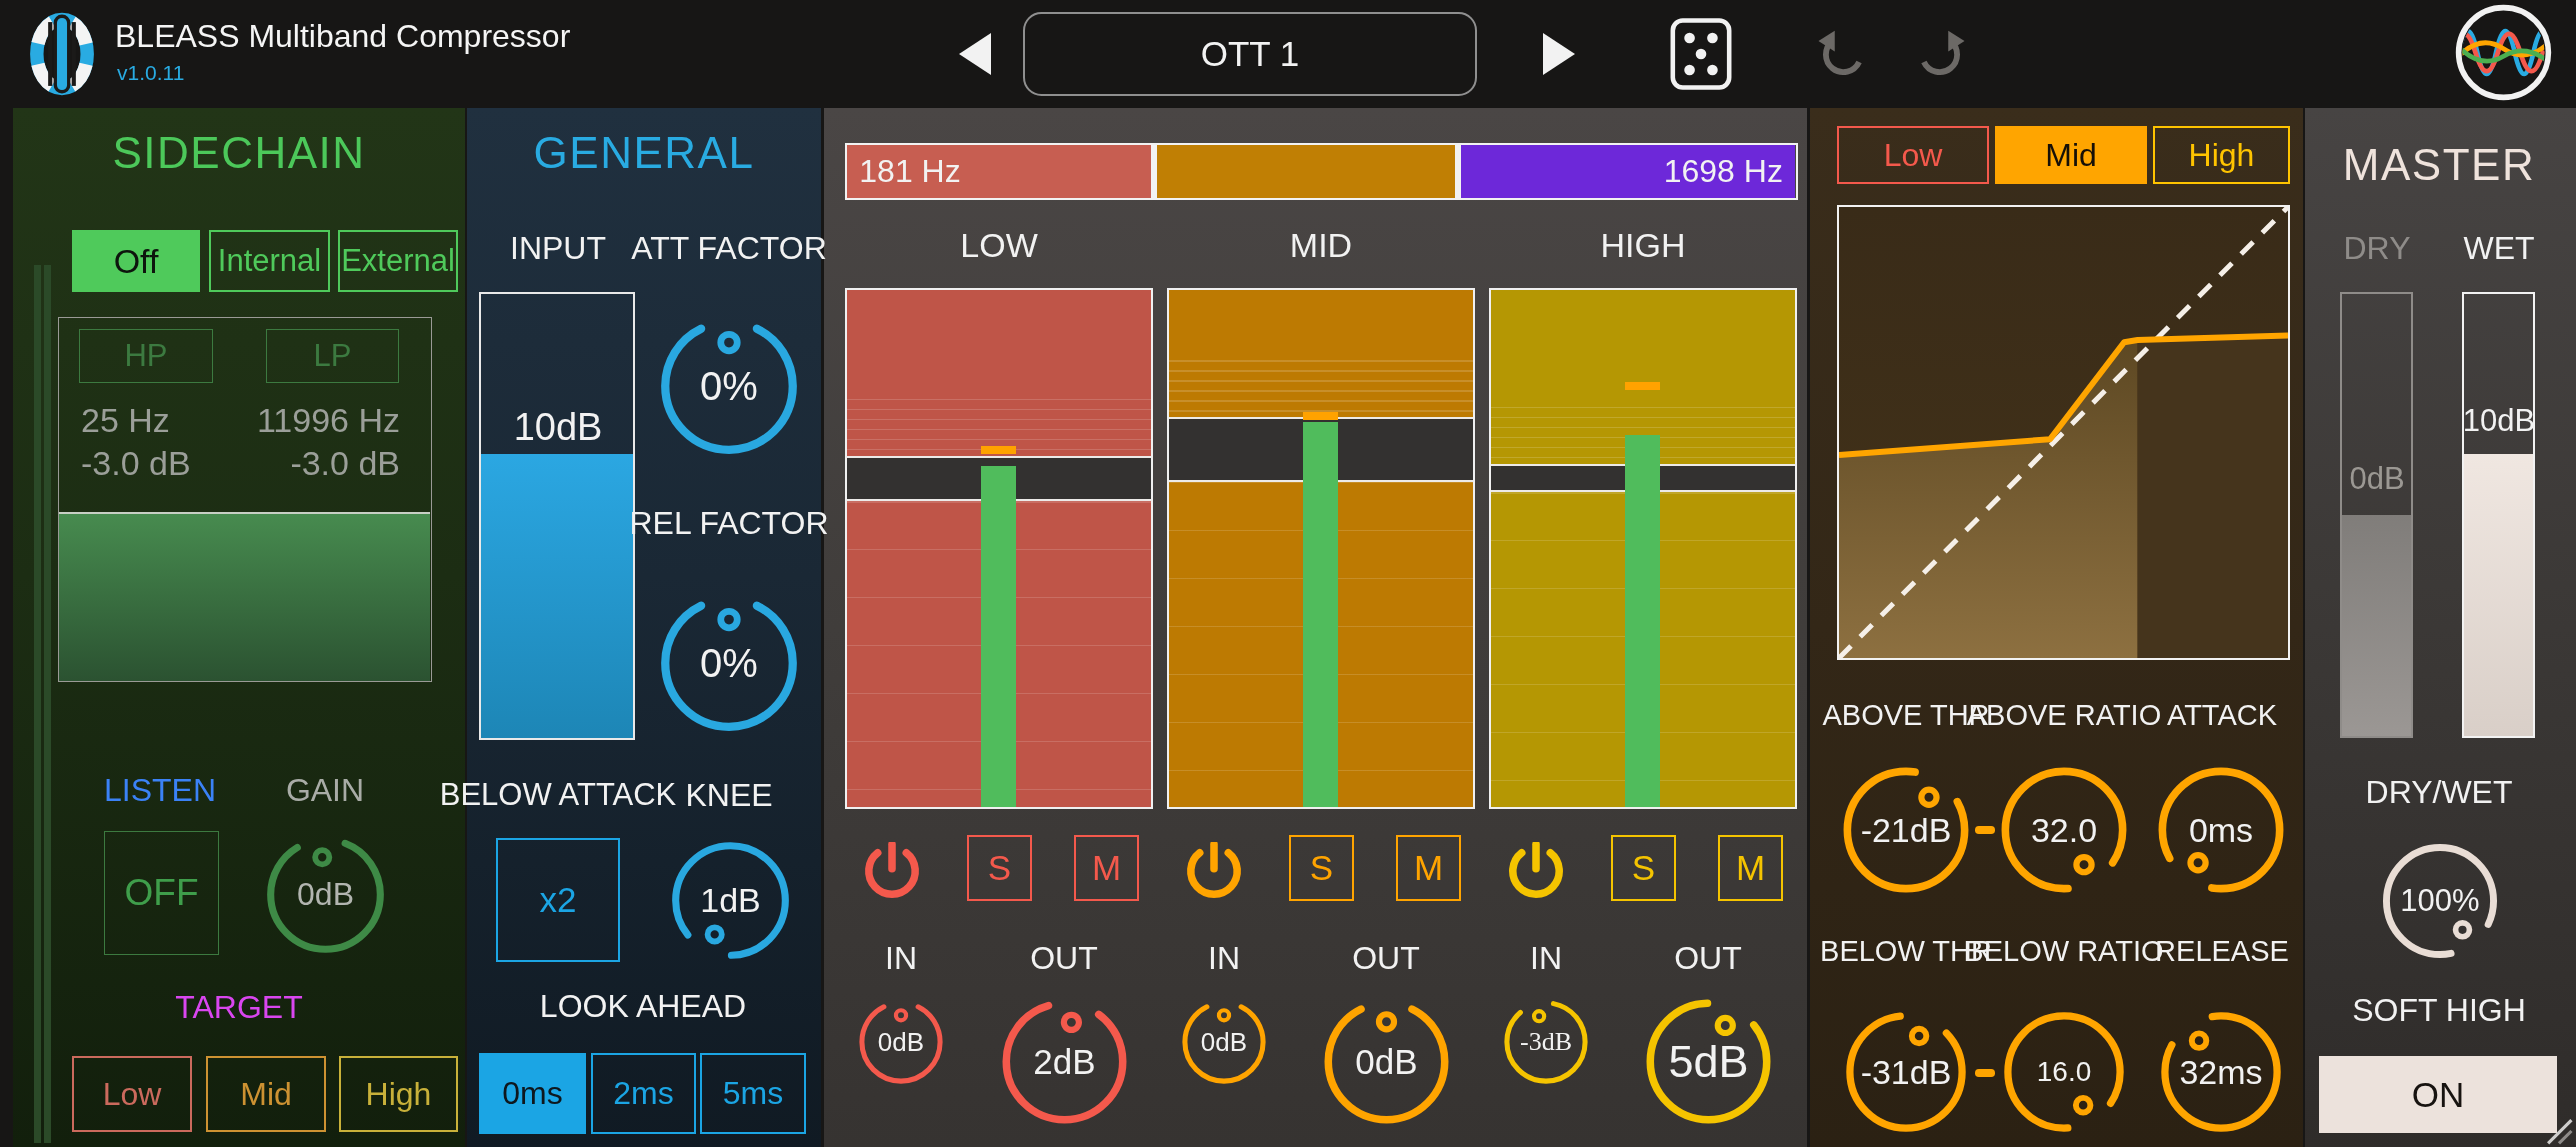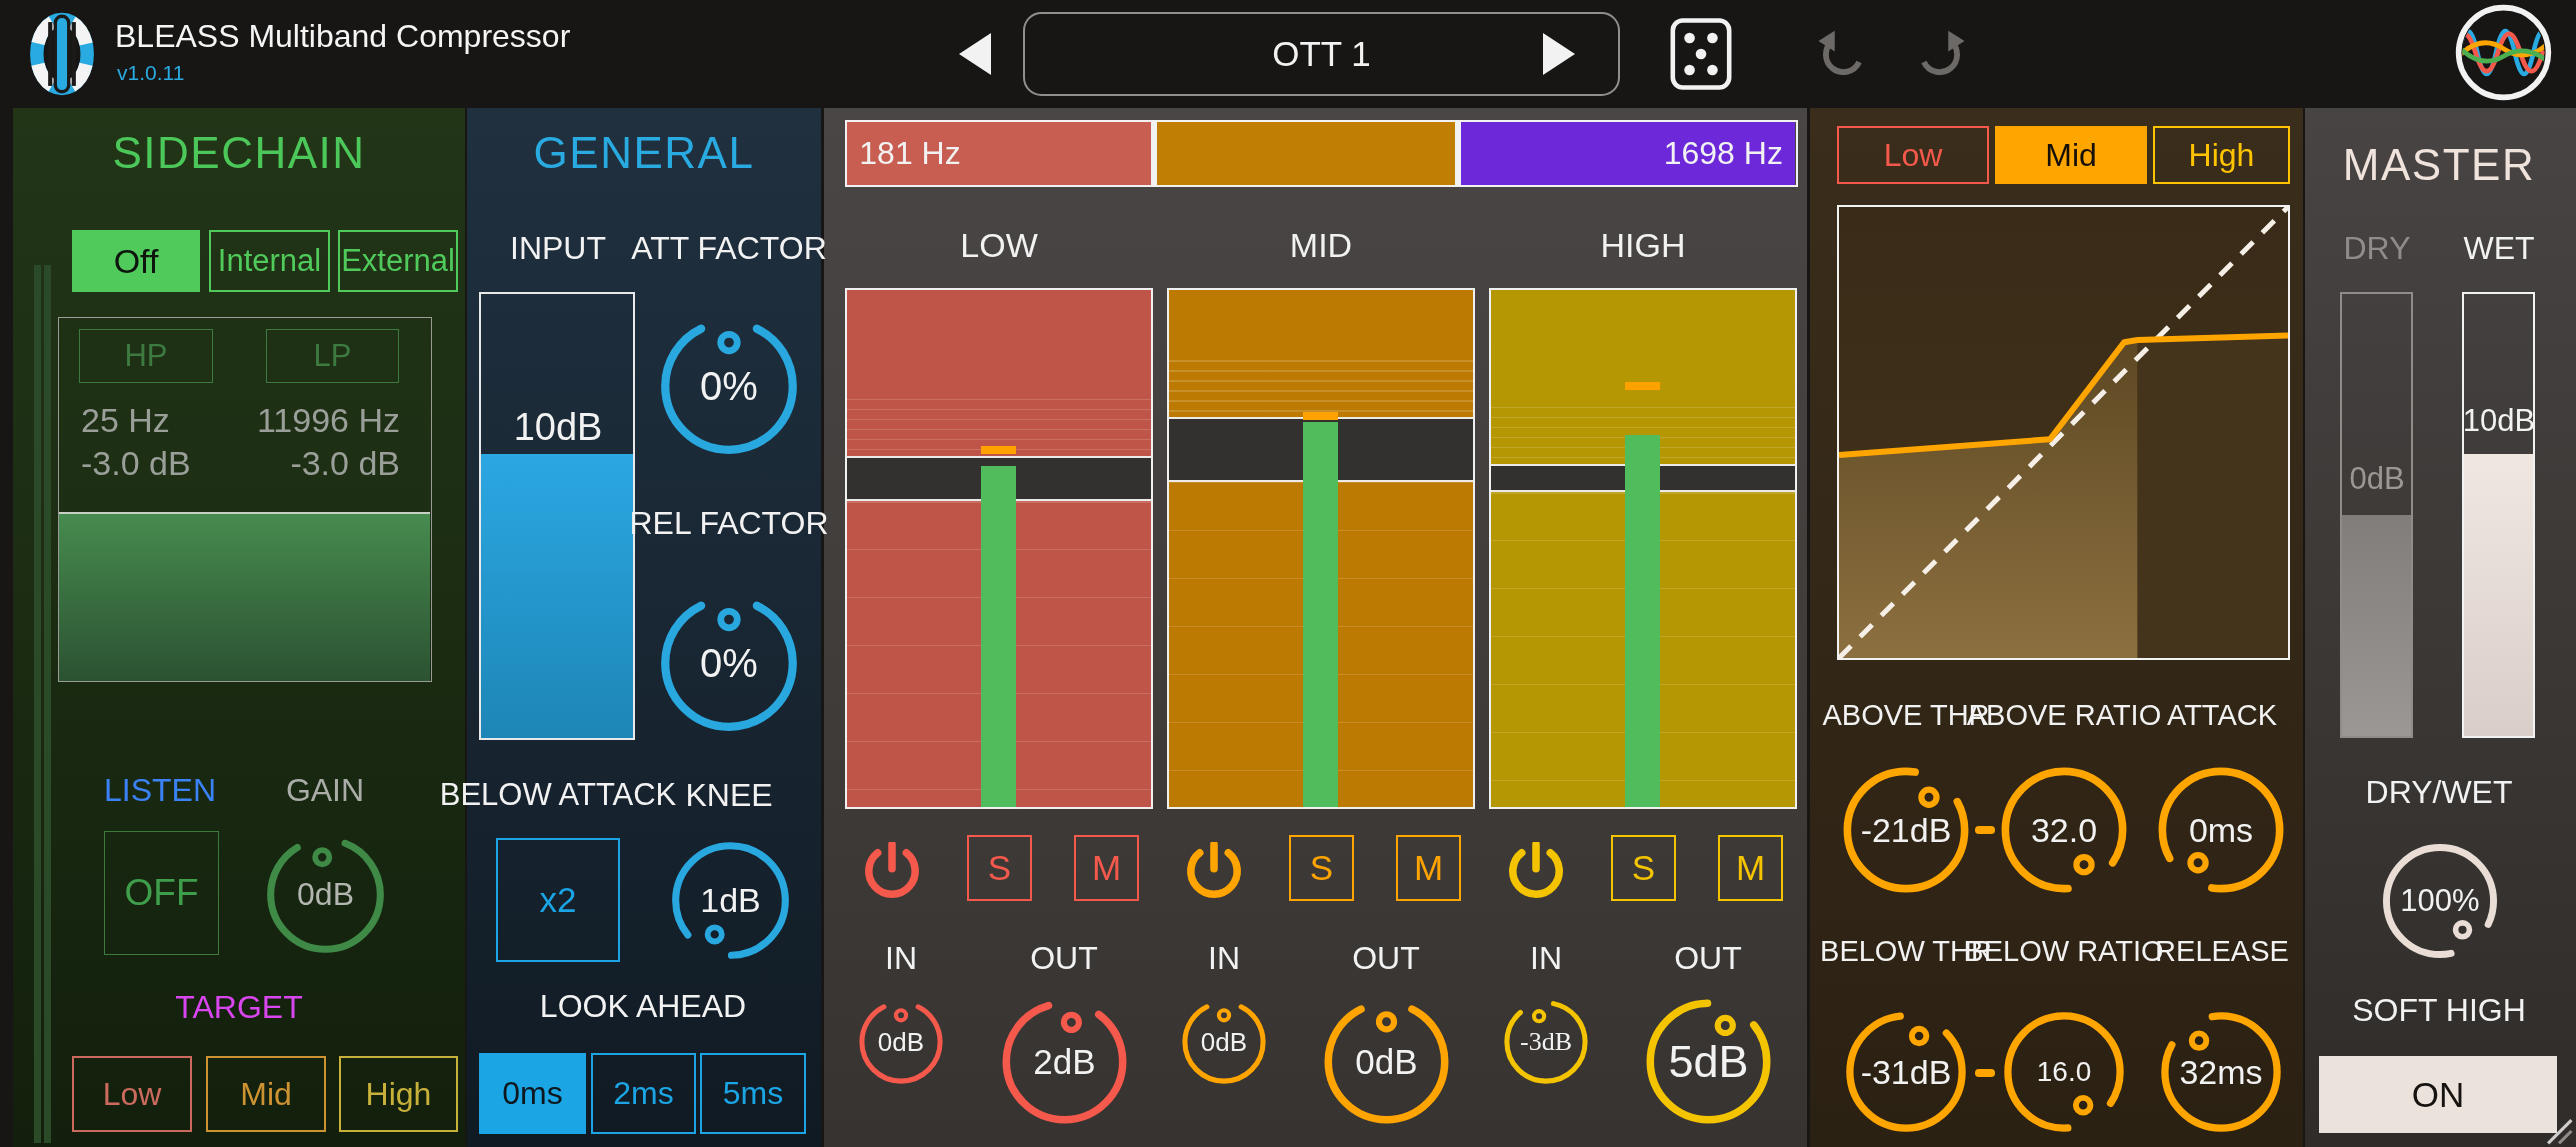--- a/index.html
+++ b/index.html
@@ -45,21 +45,21 @@
   <ellipse cx="50" cy="50" rx="30" ry="41" fill="none" stroke="#29abe2" stroke-width="16"></ellipse>
   <ellipse cx="50" cy="50" rx="30" ry="41" fill="none" stroke="#f4f4f4" stroke-width="16" pathLength="360" stroke-dasharray="0 20 50 40 50 40 50 40 50 20"></ellipse>
   <line x1="36" y1="12" x2="36" y2="88" stroke="#1b1a19" stroke-width="5"></line>
   <line x1="64" y1="12" x2="64" y2="88" stroke="#1b1a19" stroke-width="5"></line>
   <rect x="42" y="5" width="16" height="90" rx="8" fill="#29abe2" stroke="#1b1a19" stroke-width="4"></rect>
 </svg>
 <div class="abs" style="left:115px;top:18.4px;font-size:32px;color:#f5f5f5;">BLEASS Multiband Compressor</div>
 <div class="abs" style="left:117px;top:61px;font-size:21px;color:#29abe2;">v1.0.11</div>
 
 <div class="abs tri-l" style="left:959px;top:33px;"></div>
-<div class="btn" style="left:1023px;top:11.5px;width:597px;height:84px;border:2.3px solid #8f8f8f;border-radius:18.4px;">
+<div class="btn" style="left:1023px;top:11.5px;width:454px;height:84px;border:2.3px solid #8f8f8f;border-radius:18.4px;">
   <span style="font-size:35px;">OTT 1</span>
 </div>
 <div class="abs tri-r" style="left:1543px;top:33px;"></div>
 
 <svg class="abs" style="left:1669px;top:17px" width="64" height="74" viewBox="0 0 84 96">
   <rect x="5" y="4" width="74" height="88" rx="13" fill="none" stroke="#f2f2f2" stroke-width="6"></rect>
   <circle cx="27" cy="27" r="7" fill="#f2f2f2"></circle>
     <circle cx="57" cy="27" r="7" fill="#f2f2f2"></circle>
   <circle cx="42" cy="48" r="7" fill="#f2f2f2"></circle>
   <circle cx="27" cy="69" r="7" fill="#f2f2f2"></circle>
@@ -183,21 +183,21 @@
 <div class="btn labtn" style="left: 479px; top: 1053px; width: 107px; height: 81px; font-size: 32px; background: rgb(27, 165, 228); color: rgb(14, 23, 29);">
   <span>0ms</span>
   </div>
 <div class="btn labtn" style="left: 591px; top: 1053px; width: 105px; height: 81px; font-size: 32px; border: 2.3px solid rgb(27, 165, 228); color: rgb(27, 165, 228);">
   <span>2ms</span>
   </div>
 <div class="btn labtn" style="left: 700px; top: 1053px; width: 106px; height: 81px; font-size: 32px; border: 2.3px solid rgb(27, 165, 228); color: rgb(27, 165, 228);">
   <span>5ms</span>
   </div>
 
-<div class="xbar" style="left:845px;top:120px;width:953px;height:67px;text-align:right;">
+<div class="xbar" style="left:845px;top:143px;width:953px;height:57px;text-align:right;">
   <div class="xseg" style="width: 304px; padding-left: 12.3px; background: rgb(199, 94, 81);">
     <span style="font-size:32px;">181 Hz</span>
     </div>
   <div class="xdiv"></div>
   <div class="xseg" style="width: 298px; background: rgb(192, 127, 4);"></div>
   <div class="xdiv"></div>
   <div class="xseg" style="width: 334px; justify-content: flex-end; padding-right: 12.3px; background: #6d28d9; padding-left: 44px;">
     <span style="font-size:32px;">1698 Hz</span>
     </div>
 </div>

